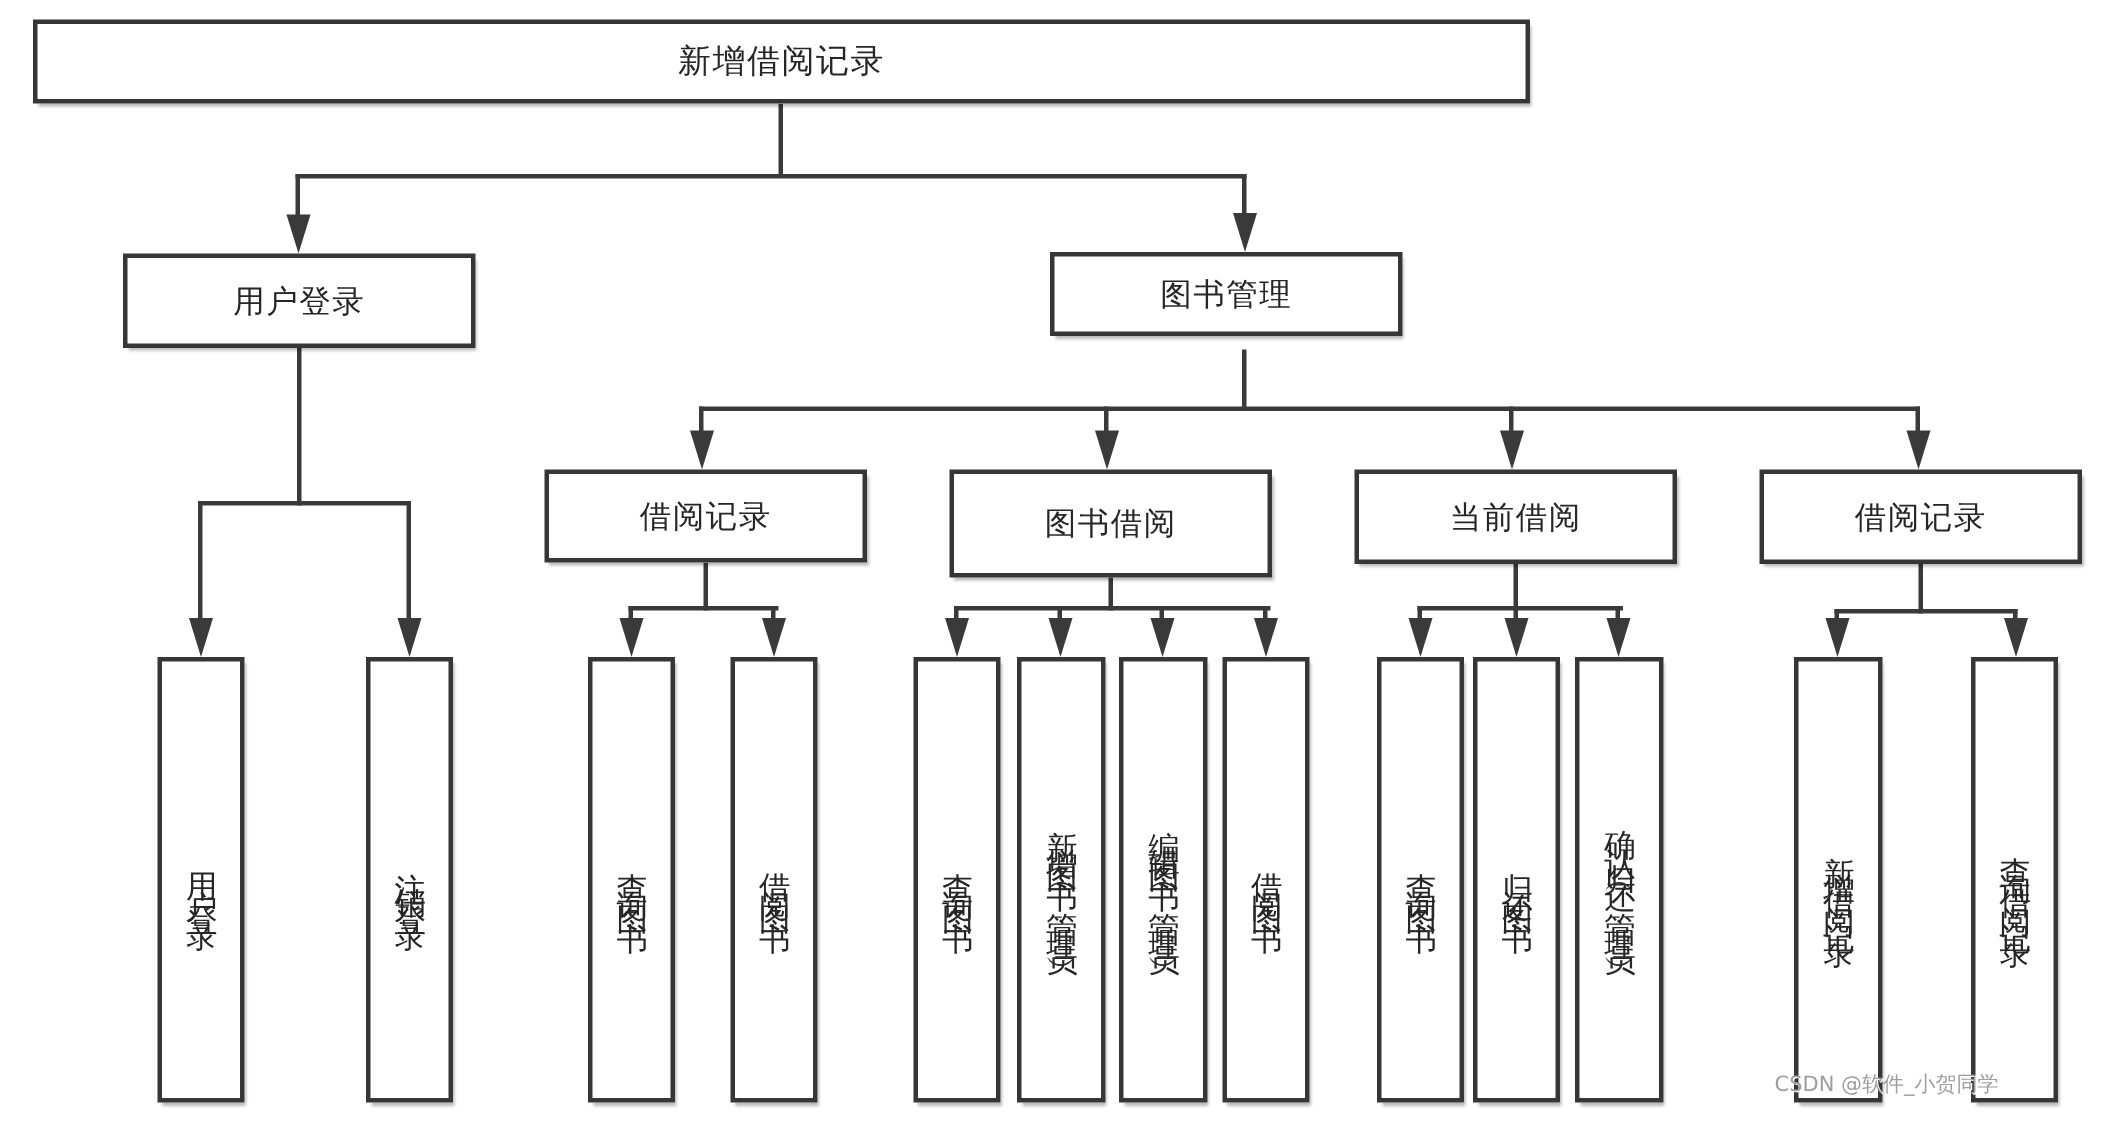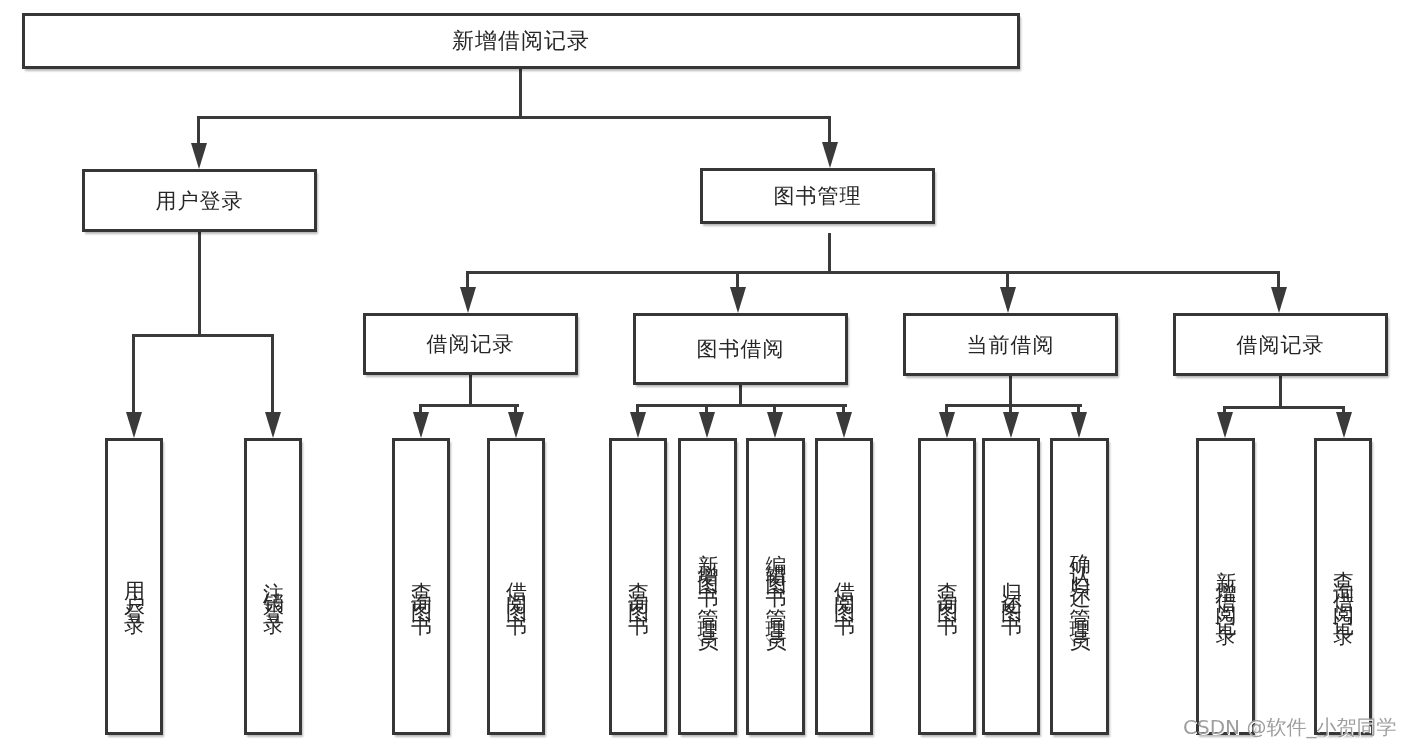--- a/index.html
+++ b/index.html
@@ -52,21 +52,21 @@
     height: 0;
     border-left: 8px solid transparent;
     border-right: 8px solid transparent;
     border-top: 26px solid #3a3a3a;
     z-index: 1;
   }
   .watermark {
     position: absolute;
     left: 1183px;
     top: 714px;
-    font-size: 20px;
+    font-size: 14px;
     color: #9e9e9e;
     text-shadow: 1px 1px 0 #ffffff;
     white-space: nowrap;
     z-index: 3;
   }
 </style>
 </head>
 <body>
 
 <div id="stage">

